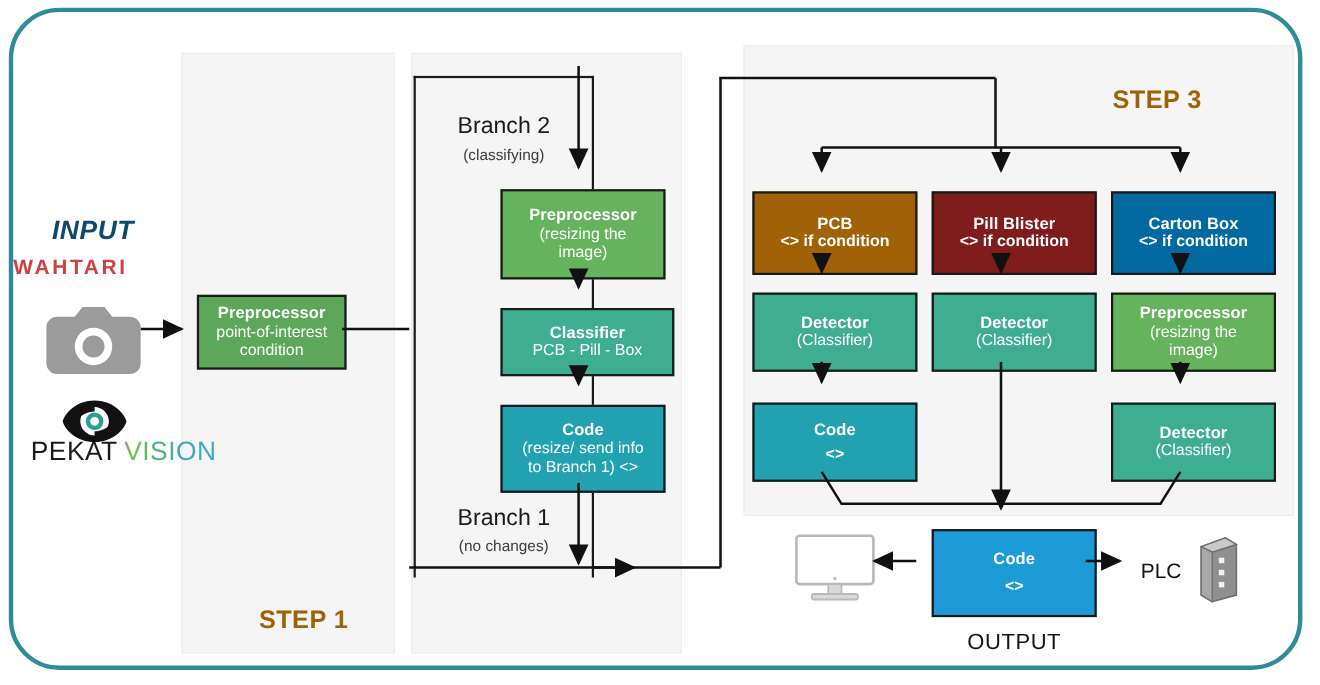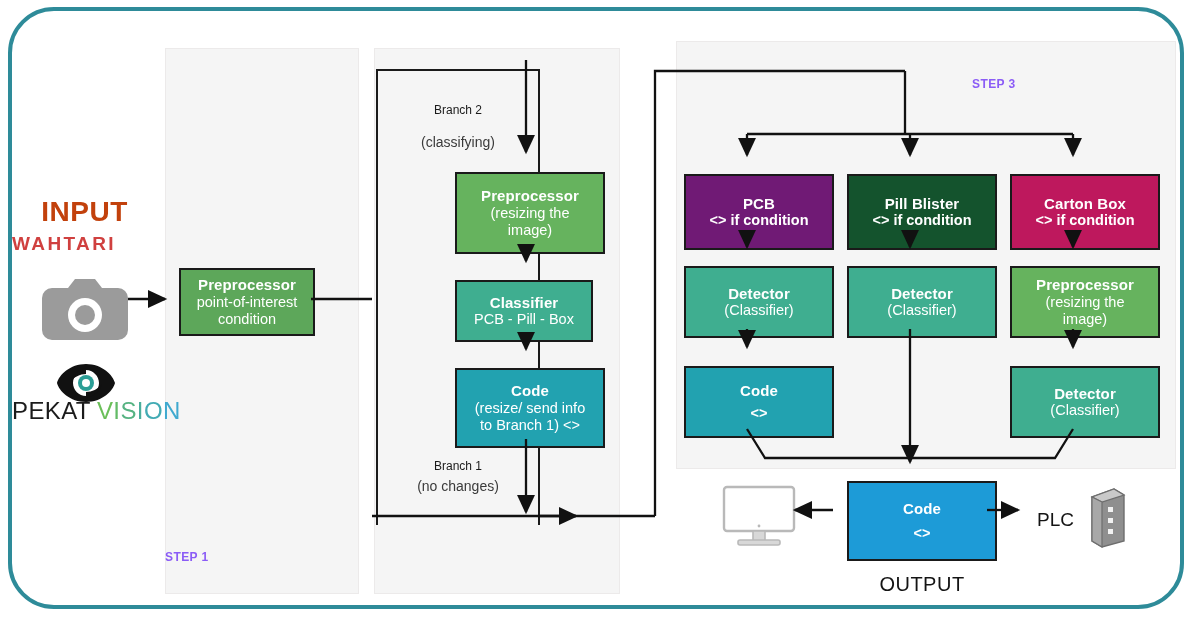--- a/index.html
+++ b/index.html
@@ -10,36 +10,36 @@
          border:4px solid #2e8b99;border-radius:46px;box-sizing:border-box;background:#fff;}
 
   .panel{position:absolute;background:#f5f5f5;border:1px solid #eceaea;box-sizing:border-box;}
 
   .node{position:absolute;box-sizing:border-box;border:2px solid #1a1a1a;
         display:flex;flex-direction:column;align-items:center;justify-content:center;
         text-align:center;color:#ffffff;line-height:1.16;padding:2px 4px;}
   .node .t1{font-weight:bold;font-size:15px;letter-spacing:.1px;}
   .node .t2{font-size:14.5px;}
 
-  .step-label{position:absolute;font-weight:bold;font-size:12px;color:#8b5cf6;
-              letter-spacing:.4px;}
+  .step-label{position:absolute;font-weight:bold;font-size:23px;color:#a16207;
+              text-align:center;letter-spacing:.4px;}
 
   .branch-box{position:absolute;border:2px solid #1a1a1a;border-bottom:none;box-sizing:border-box;}
   .brlabel{position:absolute;text-align:center;}
-  .brlabel .b1{font-size:12px;color:#1a1a1a;}
+  .brlabel .b1{font-size:21px;color:#1a1a1a;}
   .brlabel .b2{font-size:14px;color:#3a3a3a;}
 
   .txt{position:absolute;}
-  #input-label{font-size:28px;font-weight:bold;color:#c2410c;letter-spacing:.5px;}
+  #input-label{font-size:24px;font-weight:bold;color:#0c4a6e;letter-spacing:.5px;font-style:italic;}
   #output-label{font-size:20px;color:#141414;letter-spacing:.5px;}
   #plc-label{font-size:19px;color:#141414;}
 
   #wahtari{font-size:19px;font-weight:bold;color:#d0403f;letter-spacing:2.4px;}
   #pekat-wrap{font-size:24px;letter-spacing:.4px;}
-  #pekat-wrap .p-dark{color:#1b1b1b;}
+  #pekat-wrap .p-dark{color:#1b1b1b;padding-left:16px;}
   #pekat-wrap .p-green{color:#6bbf59;}
 
   svg.ov{position:absolute;left:0;top:0;width:1200px;height:623px;pointer-events:none;}
 </style>
 </head>
 <body>
 
 <div id="frame">
 
   <div class="panel" style="left:153px;top:37px;width:194px;height:546px;"></div>
@@ -78,54 +78,54 @@
   <div class="node" style="left:167px;top:257px;width:136px;height:68px;background:#5da75a;">
     <span class="t1">Preprocessor</span>
     <span class="t2">point-of-interest</span>
     <span class="t2">condition</span>
   </div>
 
   <div class="branch-box" style="left:364px;top:58px;width:164px;height:456px;"></div>
 
   <div class="brlabel" style="left:364px;top:92px;width:164px;">
     <div class="b1">Branch 2</div>
-    <div class="b2" style="margin-top:17px;">(classifying)</div>
+    <div class="b2" style="margin-top:5px;">(classifying)</div>
   </div>
 
   <div class="brlabel" style="left:364px;top:448px;width:164px;">
     <div class="b1">Branch 1</div>
     <div class="b2" style="margin-top:5px;">(no changes)</div>
   </div>
 
   <div class="node" style="left:443px;top:161px;width:150px;height:82px;background:#66b35e;">
     <span class="t1">Preprocessor</span>
     <span class="t2">(resizing the</span>
     <span class="t2">image)</span>
   </div>
 
-  <div class="node" style="left:443px;top:269px;width:138px;height:62px;background:#3fae90;">
+  <div class="node" style="left:443px;top:269px;width:158px;height:62px;background:#3fae90;">
     <span class="t1">Classifier</span>
     <span class="t2">PCB - Pill - Box</span>
   </div>
 
   <div class="node" style="left:443px;top:357px;width:150px;height:80px;background:#22a2b0;">
     <span class="t1">Code</span>
     <span class="t2">(resize/ send info</span>
     <span class="t2">to Branch 1) &lt;&gt;</span>
   </div>
 
-  <div class="node" style="left:672px;top:163px;width:150px;height:76px;background:#701a75;">
+  <div class="node" style="left:672px;top:163px;width:150px;height:76px;background:#a16207;">
     <span class="t1">PCB</span>
     <span class="t2" style="font-weight:bold;">&lt;&gt; if condition</span>
   </div>
-  <div class="node" style="left:835px;top:163px;width:150px;height:76px;background:#14532d;">
+  <div class="node" style="left:835px;top:163px;width:150px;height:76px;background:#7f1d1d;">
     <span class="t1">Pill Blister</span>
     <span class="t2" style="font-weight:bold;">&lt;&gt; if condition</span>
   </div>
-  <div class="node" style="left:998px;top:163px;width:150px;height:76px;background:#be185d;">
+  <div class="node" style="left:998px;top:163px;width:150px;height:76px;background:#0369a1;">
     <span class="t1">Carton Box</span>
     <span class="t2" style="font-weight:bold;">&lt;&gt; if condition</span>
   </div>
 
   <div class="node" style="left:672px;top:255px;width:150px;height:72px;background:#3fae90;">
     <span class="t1">Detector</span>
     <span class="t2">(Classifier)</span>
   </div>
   <div class="node" style="left:835px;top:255px;width:150px;height:72px;background:#3fae90;">
     <span class="t1">Detector</span>

